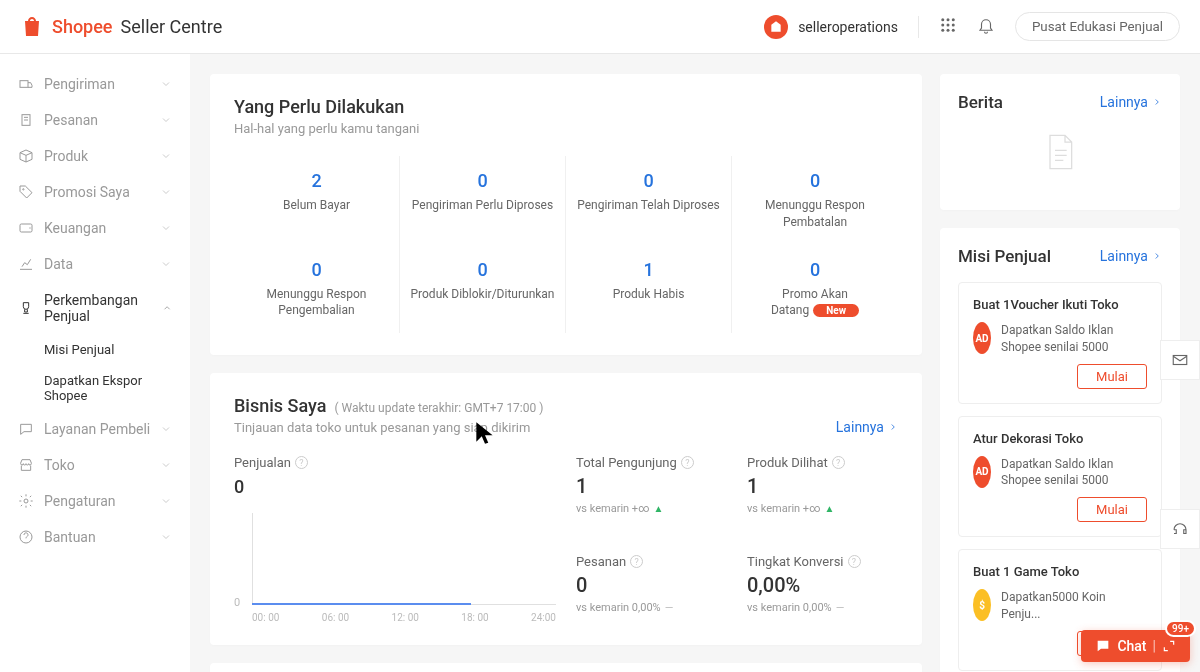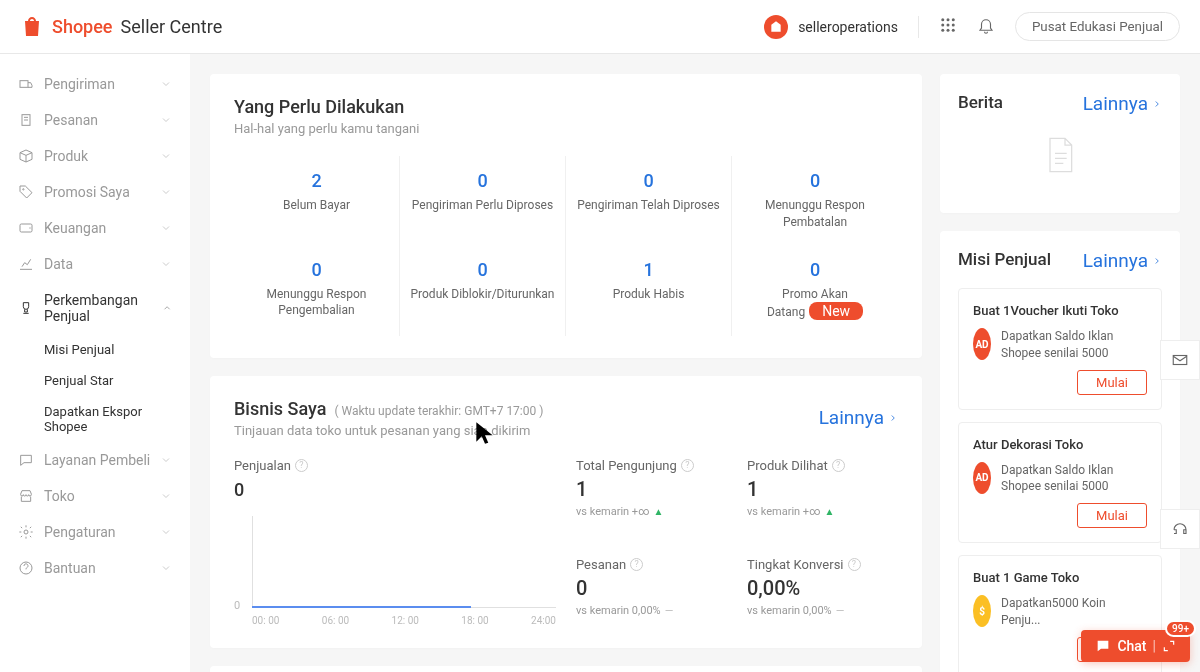--- a/index.html
+++ b/index.html
@@ -24,28 +24,28 @@
 .nav-chevron { color: #ccc; }
 .nav-item.active { color: #333; }
 .nav-item.active .nav-chevron { color: #999; }
 .nav-sub { padding: 8px 18px 8px 44px; color: #333; cursor: pointer; font-size: 13px; }
 .main { flex: 1; padding: 20px; display: flex; gap: 18px; }
 .main-col { flex: 1; display: flex; flex-direction: column; gap: 18px; min-width: 0; }
 .side-col { width: 240px; display: flex; flex-direction: column; gap: 18px; }
 .card { background: #fff; border-radius: 4px; padding: 22px 24px; box-shadow: 0 1px 3px rgba(0,0,0,0.02); }
 .card-title { font-size: 18px; font-weight: 500; color: #333; margin-bottom: 4px; }
 .card-sub { font-size: 13px; color: #999; }
-.card-head { display: flex; justify-content: space-between; align-items: center; }
-.link-more { color: #2673dd; font-size: 19px; display: flex; align-items: center; gap: 4px; cursor: pointer; }
+.card-head { display: flex; justify-content: space-between; align-items: flex-end; }
+.link-more { color: #2673dd; font-size: 14px; display: flex; align-items: center; gap: 4px; cursor: pointer; }
 .todo-grid { display: grid; grid-template-columns: repeat(4, 1fr); margin-top: 20px; }
 .todo-cell { text-align: center; padding: 14px 10px; border-right: 1px solid #f0f0f0; cursor: pointer; }
 .todo-cell:nth-child(4n) { border-right: none; }
 .todo-num { font-size: 18px; color: #2673dd; font-weight: 500; margin-bottom: 6px; }
 .todo-lbl { font-size: 12px; color: #666; line-height: 1.4; }
-.badge-new { background: #ee4d2d; color: #fff; font-size: 14px; padding: 1px 13px; border-radius: 8px; margin-left: 4px; font-weight:400; }
+.badge-new { background: #ee4d2d; color: #fff; font-size: 10px; padding: 1px 13px; border-radius: 8px; margin-left: 4px; font-weight:700; }
 .biz-head { display: flex; align-items: baseline; gap: 8px; flex-wrap: wrap; }
 .biz-meta { font-size: 12px; color: #999; }
 .biz-body { display: flex; margin-top: 20px; gap: 20px; }
 .biz-chart { flex: 1; }
 .biz-metric-lbl { font-size: 13px; color: #666; display: flex; align-items: center; gap: 4px; }
 .biz-metric-val { font-size: 18px; font-weight: 500; margin-top: 6px; }
 .chart-box { margin-top: 16px; position: relative; height: 110px; }
 .chart-line { position: absolute; bottom: 18px; left: 18px; right: 0; height: 2px; background: #5b8def; }
 .chart-axis { position: absolute; bottom: 18px; left: 18px; top: 0; width: 1px; background: #e0e0e0; }
 .chart-baseline { position: absolute; bottom: 18px; left: 18px; right: 0; height: 1px; background: #e0e0e0; }
@@ -197,21 +197,20 @@
           <svg class="nav-icon" viewBox="0 0 24 24" fill="none" stroke="currentColor" stroke-width="1.5">
             <path d="M8 4h8v6a4 4 0 01-8 0zM10 14v4h4v-4M8 20h8"></path>
           </svg>
           <span>Perkembangan Penjual</span>
         </div>
       <svg class="nav-chevron" width="12" height="12" viewBox="0 0 24 24" fill="none" stroke="currentColor" stroke-width="2">
           <path d="M6 15l6-6 6 6"></path>
         </svg>
     </div>
     <div class="nav-sub">Misi Penjual</div>
-    <div class="nav-sub">Penjual Star</div>
     <div class="nav-sub">Dapatkan Ekspor Shopee</div>
     <div class="nav-item">
       <div class="nav-item-left">
           <svg class="nav-icon" viewBox="0 0 24 24" fill="none" stroke="currentColor" stroke-width="1.5">
             <path d="M4 5h16v11H9l-5 4z"></path>
           </svg>
           <span>Layanan Pembeli</span>
         </div>
       <svg class="nav-chevron" width="12" height="12" viewBox="0 0 24 24" fill="none" stroke="currentColor" stroke-width="2">
           <path d="M6 9l6 6 6-6"></path>

